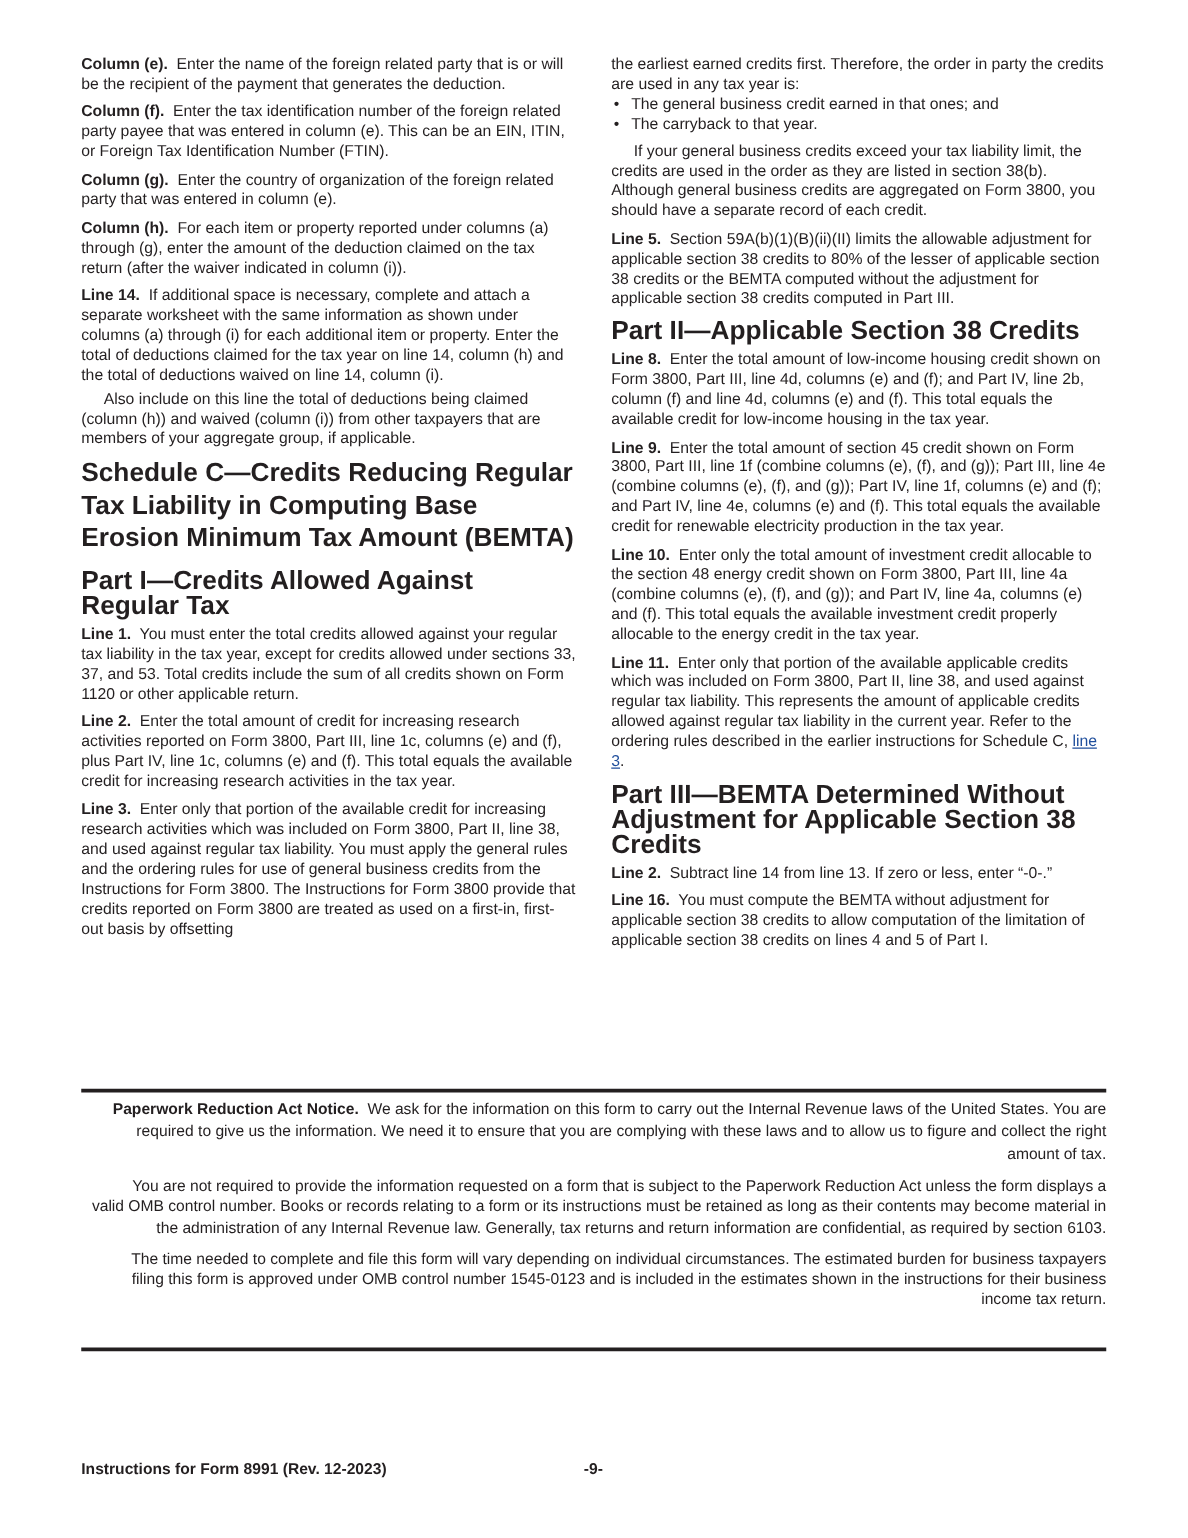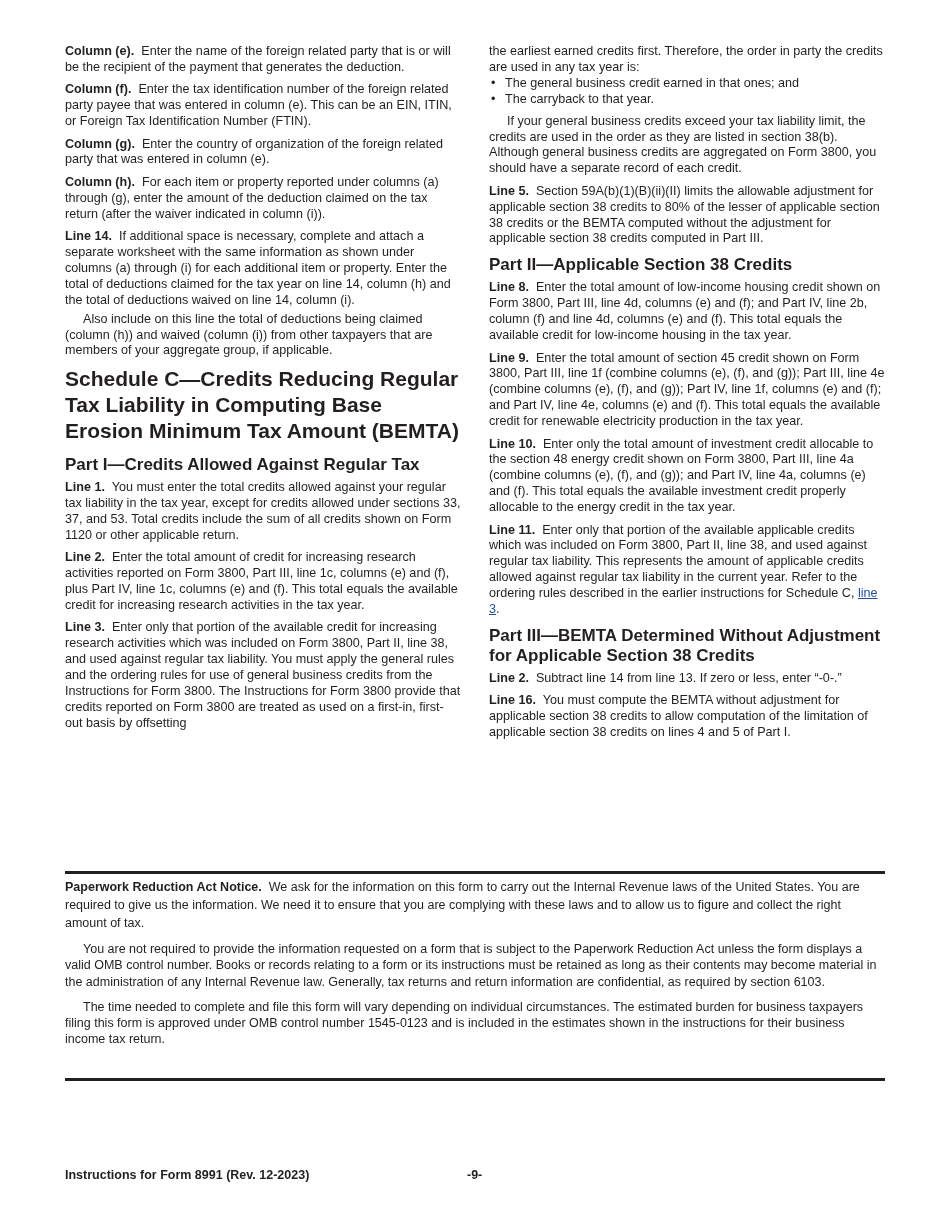--- a/index.html
+++ b/index.html
@@ -10,36 +10,36 @@
     .col { position: absolute; top: 44px; width: 396px; font-size: 12.6px; line-height: 15.9px; }
     .col-left { left: 65px; }
     .col-right { left: 489px; }
     p { margin: 0 0 6.5px 0; }
     p.indent { text-indent: 18px; }
     b.lead { font-weight: bold; }
     h1 {
       font-size: 21px; line-height: 26px; font-weight: bold; margin: 5px 0 11px 0;
     }
     h2 {
-      font-size: 17px; line-height: 20px; font-weight: bold; margin: 8px 0 5px 0;
+      font-size: 21px; line-height: 20px; font-weight: bold; margin: 8px 0 5px 0;
     }
     ul.bullets { list-style: none; margin: 0 0 6px 0; padding: 0; }
     ul.bullets li { position: relative; padding-left: 16px; }
     ul.bullets li::before {
       content: "\2022"; position: absolute; left: 2px; top: 0;
     }
     a.link { color: #1f4e9c; text-decoration: underline; }
     .rule { position: absolute; left: 65px; width: 820px; height: 3px; background: #231f20; }
     .rule-top { top: 871px; }
     .rule-bottom { top: 1078px; }
     .notice {
       position: absolute; left: 65px; top: 878px; width: 820px;
       font-size: 12.5px; line-height: 16.3px;
     }
-    .notice p { margin: 0 0 9px 0; }
+    .notice p { margin: 0 0 9px 0; text-align: right; }
     .notice p.first { line-height: 18px; }
     .footer {
       position: absolute; top: 1168px; left: 65px; width: 820px;
       font-size: 12.5px; font-weight: bold;
     }
     .footer .title { position: absolute; left: 0; top: 0; }
     .footer .page { position: absolute; left: 402px; top: 0; }
   </style>
 </head>
 <body>

